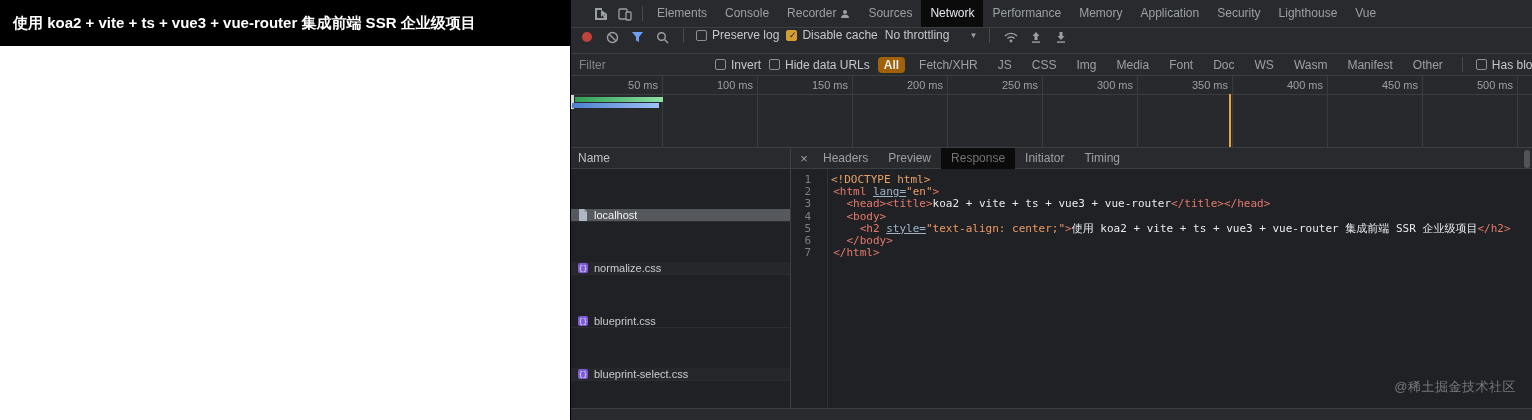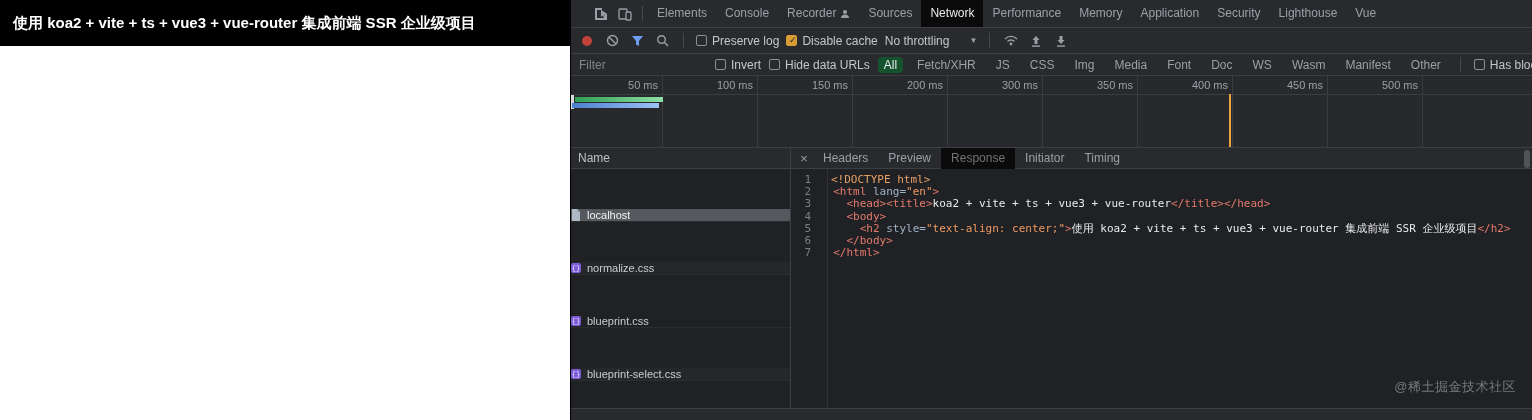--- a/index.html
+++ b/index.html
@@ -26,73 +26,73 @@
   .dt-tabbar {
     height:28px; background:#292a2d; border-bottom:1px solid #3c4043;
     display:flex; align-items:center; padding-left:18px; flex-shrink:0; overflow:hidden;
   }
   .dt-icon { width:24px; display:flex; justify-content:center; align-items:center; height:100%; flex-shrink:0; }
   .dt-tab { padding:0 9px; height:27px; line-height:27px; white-space:nowrap; color:#9aa0a6; display:flex; align-items:center; gap:4px; }
   .dt-tab.active { background:#0b0b0c; color:#e8eaed; }
   
   .dt-toolbar {
     height:26px; background:#292a2d; border-bottom:1px solid #3c4043;
-    display:flex; align-items:center; padding:0 7px; gap:7px; flex-shrink:0; overflow:hidden;
+    display:flex; align-items:flex-start; padding:0 7px; gap:7px; flex-shrink:0; overflow:hidden;
   }
   .tb-icon { display:flex; align-items:center; justify-content:center; width:18px; height:18px; flex-shrink:0; }
   .rec-dot { width:10px; height:10px; border-radius:50%; background:#c0433b; display:block; }
   .tb-check { display:flex; align-items:center; gap:5px; color:#c4c7cb; white-space:nowrap; cursor:default; }
   .cb { width:11px; height:11px; border:1.4px solid #8b9096; border-radius:2px; display:inline-block; flex-shrink:0; }
   .cb.checked { background:#d89c35; border-color:#d89c35; position:relative; }
   .cb.checked::after { content:"✓"; position:absolute; left:0; top:-1px; width:11px; text-align:center; font-size:9px; font-weight:bold; color:#202124; line-height:11px; }
   .throttle { display:flex; align-items:center; gap:20px; color:#c4c7cb; white-space:nowrap; }
   .caret { font-size:8px; color:#9aa0a6; }
   
   .dt-filterbar {
     height:22px; background:#292a2d; border-bottom:1px solid #3c4043;
     display:flex; align-items:center; padding:0 8px; gap:8px; flex-shrink:0; overflow:hidden; white-space:nowrap;
   }
   .filter-input { background:transparent; border:none; outline:none; color:#e8eaed; width:128px; font-size:12px; font-family:inherit; flex-shrink:0; }
   .filter-input::placeholder { color:#80868b; }
   .chip { padding:1px 6px; border-radius:4px; color:#9aa0a6; }
-  .chip.active { background:#14532d; color:#e8eaed; }
+  .chip.active { background:#a16207; color:#e8eaed;font-weight:bold; }
   
   .dt-overview { height:72px; border-bottom:1px solid #3c4043; background:#28292c; position:relative; display:flex; flex-shrink:0; overflow:hidden; }
   .ov-cell { width:95px; height:100%; border-right:1px solid #3a3c40; flex-shrink:0; }
   .ov-cell:first-child { width:92px;padding-left:22px; }
   .ov-label { display:block; text-align:right; padding:3px 4px 0 0; font-size:11px; color:#9aa0a6; }
   .ov-underline { position:absolute; left:0; right:0; top:18px; height:1px; background:#3a3c40; }
   .ov-tick { position:absolute; left:0; top:19px; width:3px; height:14px; background:#d8dadd; }
   .ov-bar-green { position:absolute; left:4px; top:21px; width:88px; height:5px; background:linear-gradient(90deg,#2f9e55,#8fe0a6); }
   .ov-bar-blue { position:absolute; left:1px; top:27px; width:87px; height:5px; background:linear-gradient(90deg,#4d7fd0,#9ec1f7); }
   .ov-load-line { position:absolute; left:658px; top:18px; bottom:0; width:2px; background:#e8a33d; }
   
   .dt-main { flex:1; display:flex; overflow:hidden; }
   .req-panel { width:220px; border-right:1px solid #3c4043; background:#202124; display:flex; flex-direction:column; flex-shrink:0; overflow:hidden;gap:40px; }
   .req-header { height:21px; line-height:20px; padding-left:7px; background:#292a2d; border-bottom:1px solid #3c4043; font-size:12px; color:#bdc1c6; }
-  .req-row { height:19px; display:flex; align-items:center; gap:6px; font-size:11px; color:#c9ccd0; border-bottom:1px solid #2b2c2f; }
+  .req-row { height:19px; display:flex; align-items:center; gap:6px; padding-left:7px; font-size:11px; color:#c9ccd0; border-bottom:1px solid #2b2c2f; }
   .req-row:nth-child(odd) { background:#26272b; }
   .req-row.selected { background:#55585d; color:#f1f3f4; }
   .css-ic { width:10px; height:10px; border-radius:2px; background:#7c5cd6; position:relative; flex-shrink:0; }
   .css-ic::after { content:"{}"; position:absolute; left:0; top:0; width:10px; text-align:center; font-size:7px; line-height:10px; color:#ece5fb; font-family:"Liberation Mono", monospace; }
   .req-name { white-space:nowrap; overflow:hidden; }
   
   .resp-panel { flex:1; display:flex; flex-direction:column; background:#202124; position:relative; overflow:hidden; }
   .resp-tabbar { height:21px; background:#292a2d; border-bottom:1px solid #3c4043; display:flex; align-items:center; padding-left:4px; flex-shrink:0; }
   .resp-close { width:18px; text-align:center; color:#9aa0a6; font-size:13px; line-height:21px; }
   .resp-tab { padding:0 10px; line-height:21px; height:21px; color:#9aa0a6; white-space:nowrap; }
   .resp-tab.active { background:#0b0b0c; color:#737373; }
   .code-area { flex:1; position:relative; font-family:"DejaVu Sans Mono","Liberation Mono",monospace; font-size:11px; padding-top:5px; overflow:hidden; }
   .gutter-line { position:absolute; left:36px; top:0; bottom:0; width:1px; background:#303134; }
   .code-line { display:flex; white-space:pre; line-height:12.2px; }
   .ln { width:29px; text-align:right; padding-right:9px; color:#7a7f85; flex-shrink:0; }
   .tok { white-space:pre; }
   .tok.doctype { color:#e8a266;margin-left:11px; }
   .tok.tag { color:#e57a6d; }
-  .tok.attr { color:#9fb3c8; }
+  .tok.attr { color:#9fb3c8;text-decoration:underline; }
   .tok.val { color:#ee9a62; }
   .tok.txt { color:#e8eaed; }
   .watermark { position:absolute; right:16px; bottom:12px; color:#75787c; font-size:13px; font-family:"Liberation Sans",sans-serif; letter-spacing:0.5px; }
   .scroll-thumb { position:absolute; right:2px; top:2px; width:6px; height:18px; background:#505357; border-radius:3px; }
   
   .dt-statusbar { height:12px; background:#292a2d; border-top:1px solid #3c4043; flex-shrink:0; }
 </style>
 </head>
 <body>
 
@@ -230,20 +230,23 @@
       <div class="ov-cell">
           <span class="ov-label">100 ms</span>
         </div>
       <div class="ov-cell">
           <span class="ov-label">150 ms</span>
         </div>
       <div class="ov-cell">
           <span class="ov-label">200 ms</span>
         </div>
       <div class="ov-cell">
+          <span class="ov-label">250 ms</span>
+        </div>
+      <div class="ov-cell">
           <span class="ov-label">300 ms</span>
         </div>
       <div class="ov-cell">
           <span class="ov-label">350 ms</span>
         </div>
       <div class="ov-cell">
           <span class="ov-label">400 ms</span>
         </div>
       <div class="ov-cell">
           <span class="ov-label">450 ms</span>

